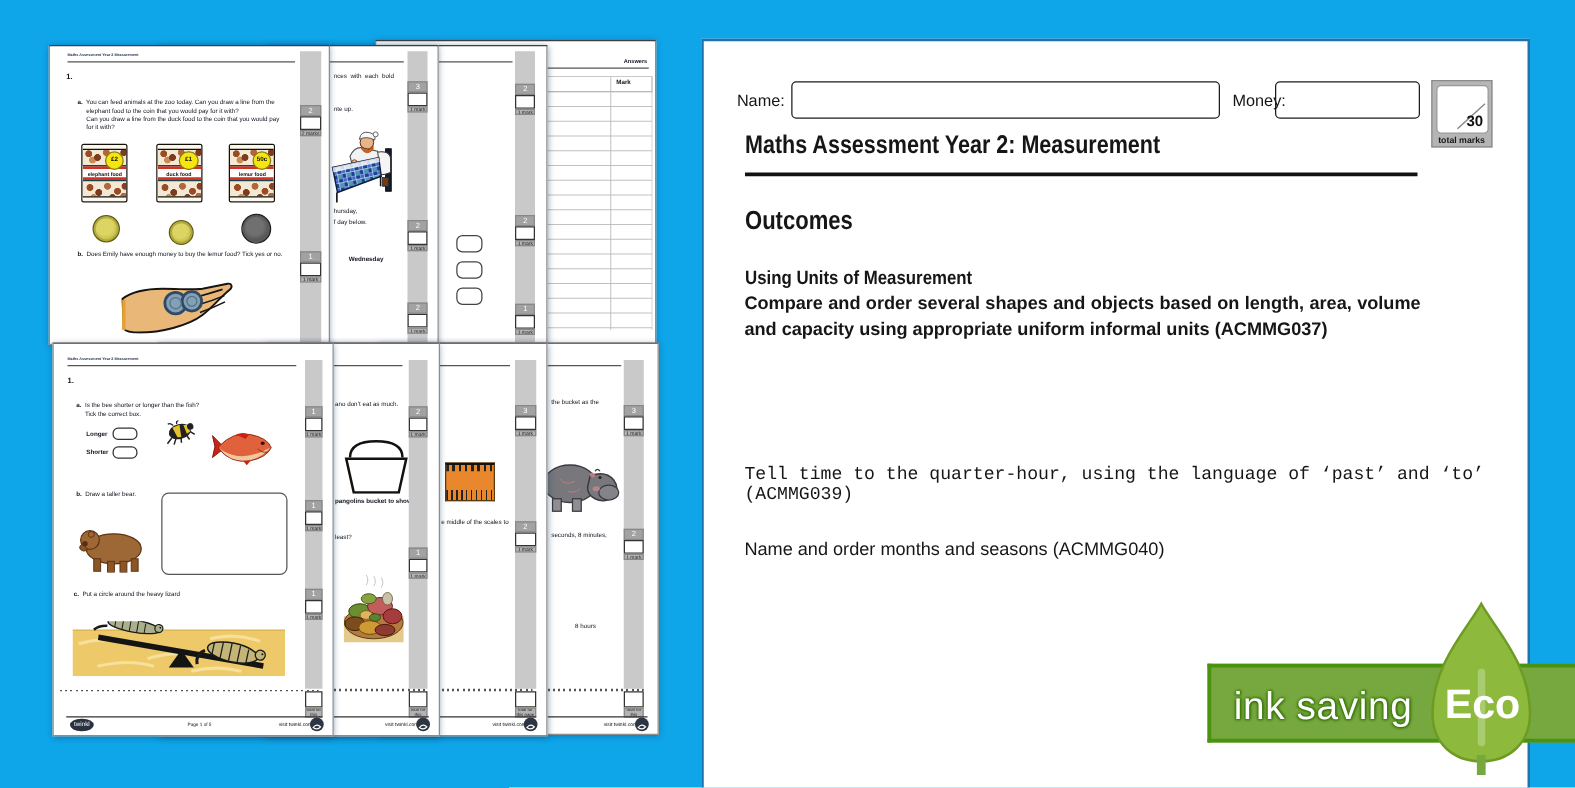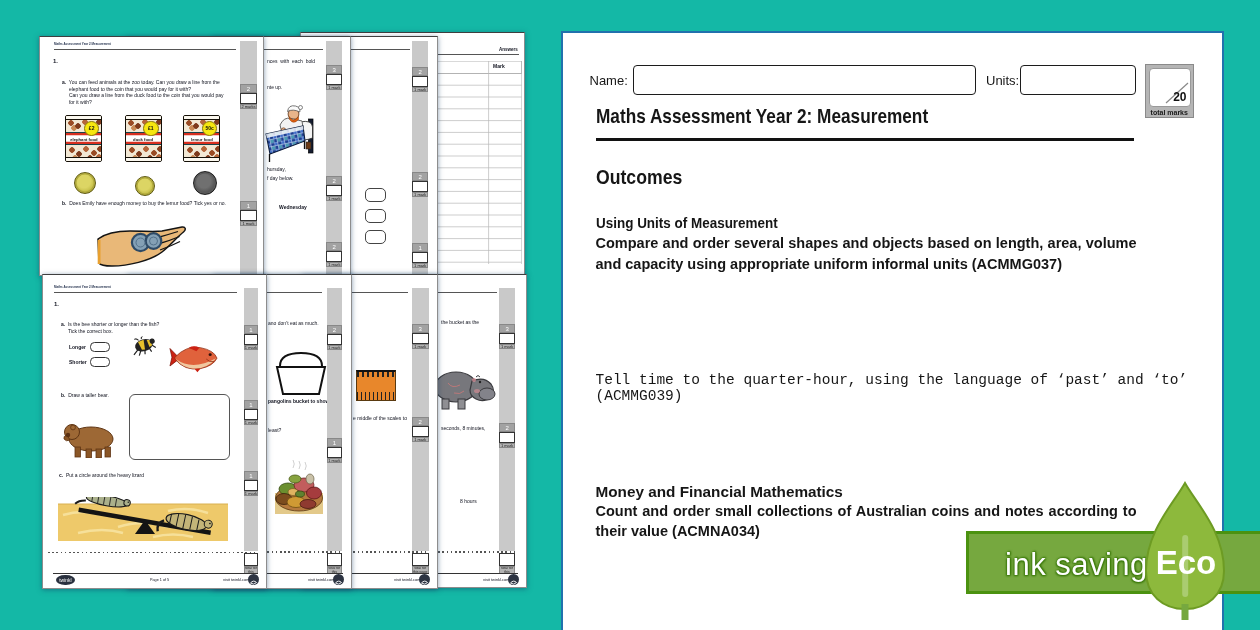--- a/index.html
+++ b/index.html
@@ -1,17 +1,17 @@
 <!DOCTYPE html>
 <html><head>
 <meta charset="utf-8">
 <style>
   html,body{margin:0;padding:0;}
   body{width:1260px;height:630px;overflow:hidden;font-family:"Liberation Sans",sans-serif;}
-  .stage{position:absolute;left:0;top:0;width:1260px;height:630px;background:#14b8a6;overflow:hidden;}
+  .stage{position:absolute;left:0;top:0;width:1260px;height:630px;background:#0ea5e9;overflow:hidden;}
   .abs{position:absolute;}
   .page{position:absolute;background:#fff;border:1px solid #8d8d8d;border-top:1.2px solid #3f3f3f;box-shadow:0 1px 5px rgba(20,60,100,.5);box-sizing:border-box;overflow:hidden;}
   .s{position:absolute;font-size:10px;line-height:13.2px;transform-origin:0 0;transform:scale(0.5);white-space:nowrap;color:#11131f;}
   .s b{font-weight:bold;}
   .strip{position:absolute;background:#c9c9c9;}
   .munit{position:absolute;width:100%;}
   .mnum{background:#a2a2a2;height:9px;border:0.5px solid #888;box-sizing:border-box;color:#fff;font-size:6px;text-align:center;line-height:8.5px;}
   .mbox{background:#fff;border:1px solid #333;height:11px;box-sizing:border-box;}
   .mlab{background:#b3b3b3;height:5px;border:0.5px solid #888;box-sizing:border-box;font-size:4px;line-height:4px;text-align:center;color:#222;overflow:hidden;}
   .hline{position:absolute;background:#555;height:0.8px;}
@@ -30,21 +30,21 @@
        linear-gradient(#f2e8d4,#f2e8d4);}
   .bcr{position:absolute;left:0;top:0;width:100%;height:3px;background:#fbf8ef;border-bottom:1px solid #151008;}
   .bcrb{position:absolute;left:0;bottom:0;width:100%;height:2.5px;background:#fbf8ef;border-top:1px solid #151008;}
   .blab{position:absolute;left:0;top:15.5px;width:100%;height:13px;background:#fff;border-top:1px solid #16444c;border-bottom:1px solid #16444c;
         box-shadow:inset 0 2.2px 0 #d83020,inset 0 -2.2px 0 #d83020;font-size:4.2px;font-weight:bold;color:#111;text-align:center;line-height:13px;box-sizing:border-box;}
   .badge{position:absolute;right:2px;top:4.5px;width:13.5px;height:13.5px;background:#f6e60f;border:0.8px solid #8a7a08;border-radius:50%;font-size:5px;font-weight:bold;text-align:center;line-height:13px;color:#111;}
   .coin{position:absolute;border-radius:50%;box-sizing:border-box;}
   .gold{background:radial-gradient(circle at 45% 42%,#dcd564 0 40%,#c2bb45 68%,#8f872a 100%);border:1.6px solid #5f5a14;box-shadow:inset 0 0 0 1.5px #b0a93c;}
   .silver{background:radial-gradient(circle at 45% 42%,#707070 0 38%,#4e4e4e 70%,#333 100%);border:1.6px solid #1e1e1e;box-shadow:inset 0 0 0 1.5px #5a5a5a;}
   .banner{position:absolute;left:966px;top:531px;height:63px;width:294px;background:#76a83f;border:3px solid #4b9210;border-right:none;box-sizing:border-box;z-index:30;}
-  .banner span{position:absolute;left:18px;top:13px;font-size:31px;letter-spacing:.5px;color:#fff;text-shadow:0 0 2px #3d7a0c,1px 1px 2px #3d7a0c,-1px 1px 2px #3d7a0c,1px -1px 2px #3d7a0c;margin-left:18px;}
+  .banner span{position:absolute;left:18px;top:13px;font-size:31px;letter-spacing:.5px;color:#fff;text-shadow:0 0 2px #3d7a0c,1px 1px 2px #3d7a0c,-1px 1px 2px #3d7a0c,1px -1px 2px #3d7a0c;}
 </style>
 </head>
 <body>
 <div class="stage">
 
   <div class="page" style="left:300px;top:32px;width:225.3px;height:244px;z-index:11;">
     <div class="s" style="left:198px;top:13px;font-size:9px;"><b>Answers</b></div>
     <div class="hline" style="left:5px;top:20.7px;width:213px;height:1px;"></div>
     <svg style="position:absolute;left:100px;top:27.8px;" width="121" height="204">
       <rect x="0" y="0" width="120.7" height="12.4" fill="none" stroke="#a0a0a0" stroke-width="0.8"></rect>
@@ -426,51 +426,48 @@
     <div class="s" style="left:107px;top:300.5px;font-size:7.5px;">Page 1 of 5</div>
     <div class="s" style="left:180px;top:300.5px;font-size:8px;">visit twinkl.com</div>
     <div class="abs" style="left:205px;top:299px;width:11px;height:11px;background:#2d3442;border-radius:50%;"><svg width="11" height="11">
           <path d="M2.5 6 Q5.5 2.5 8.5 5.5 Q6 8.5 2.5 6 Z" fill="none" stroke="#fff" stroke-width="0.9"></path>
         </svg></div>
   </div>
 
   <div class="card">
     <div class="ct" style="left:26.5px;top:40px;font-size:13px;">Name:</div>
     <div class="ct" style="left:69.5px;top:32px;width:343px;height:29.5px;border:1.4px solid #1c1c1c;border-radius:4px;box-sizing:border-box;"></div>
-    <div class="ct" style="left:423px;top:40px;font-size:13px;">Units:</div>
+    <div class="ct" style="left:423px;top:40px;font-size:13px;">Money:</div>
     <div class="ct" style="left:457px;top:32px;width:116px;height:29.5px;border:1.4px solid #1c1c1c;border-radius:4px;box-sizing:border-box;"></div>
 
     <div class="ct" style="left:582px;top:31px;width:48.5px;height:53.5px;background:#b5b5b5;border:1.5px solid #8a8a8a;box-sizing:border-box;">
       <div style="position:absolute;left:2.5px;top:2.5px;width:40px;height:37.5px;background:#fff;border:1px solid #999;border-radius:4px;">
         <svg width="40" height="37" style="position:absolute;left:0;top:0;">
             <line x1="16" y1="34" x2="38" y2="14" stroke="#888" stroke-width="1.2"></line>
           </svg>
-        <div style="position:absolute;right:3px;bottom:2px;font-size:12px;font-weight:bold;color:#111;">20</div>
+        <div style="position:absolute;right:3px;bottom:2px;font-size:12px;font-weight:bold;color:#111;">30</div>
       </div>
       <div style="position:absolute;left:0;bottom:1px;width:100%;text-align:center;font-size:7px;font-weight:bold;color:#1a1a1a;">total marks</div>
     </div>
 
     <div class="ct" style="left:32.5px;top:71px;font-size:20.5px;font-weight:bold;transform:scaleX(.84);transform-origin:0 0;white-space:nowrap;">Maths Assessment Year 2: Measurement</div>
     <div class="ct" style="left:32.5px;top:105px;width:538px;height:2.6px;background:#121212;"></div>
 
     <div class="ct" style="left:32.5px;top:131.5px;font-size:21px;font-weight:bold;transform:scaleX(.84);transform-origin:0 0;">Outcomes</div>
 
     <div class="ct just" style="left:32.5px;top:180px;width:541px;font-size:14.5px;line-height:20.3px;">
       <b style="font-size:15.3px;display:inline-block;transform:scaleX(.88);transform-origin:0 0;">Using Units of Measurement</b><br>
       Compare and order several shapes and objects based on length, area, volume and capacity using appropriate uniform informal units (ACMMG037)
     </div>
 
 
     <div class="ct" style="left:32.5px;top:339px;font-size:14.5px;font-family:Liberation Mono, monospace;">Tell time to the quarter-hour, using the language of ‘past’ and ‘to’ (ACMMG039)</div>
 
-
-    <div class="ct just" style="left:32.5px;top:449.2px;width:541px;font-size:14.5px;line-height:19.2px;">
-      <b style="font-size:15.3px;">Money and Financial Mathematics</b><br>
-      Count and order small collections of Australian coins and notes according to their value (ACMNA034)
-    </div>
+    <div class="ct" style="left:32.5px;top:398.7px;font-size:14.5px;">Name and order months and seasons (ACMMG040)</div>
+
   </div>
 
   <div class="banner">
       <span>ink saving</span>
     </div>
   <svg class="abs" style="left:1138px;top:479px;z-index:31;" width="95" height="154" viewBox="0 0 95 154">
     <path d="M47 4 C58 24 86 52 86 92 C86 116 69 130 47 130 C25 130 8 116 8 92 C8 52 36 24 47 4 Z" fill="#8db93c" stroke="#6d9b23" stroke-width="2"></path>
     <rect x="44.2" y="56" width="6" height="62" rx="3" fill="#aacc70"></rect>
     <rect x="43.5" y="125" width="7" height="16" fill="#76a83f"></rect>
     <text x="48" y="95" font-size="33" font-weight="bold" fill="#fff" text-anchor="middle" font-family="Liberation Sans">Eco</text>

